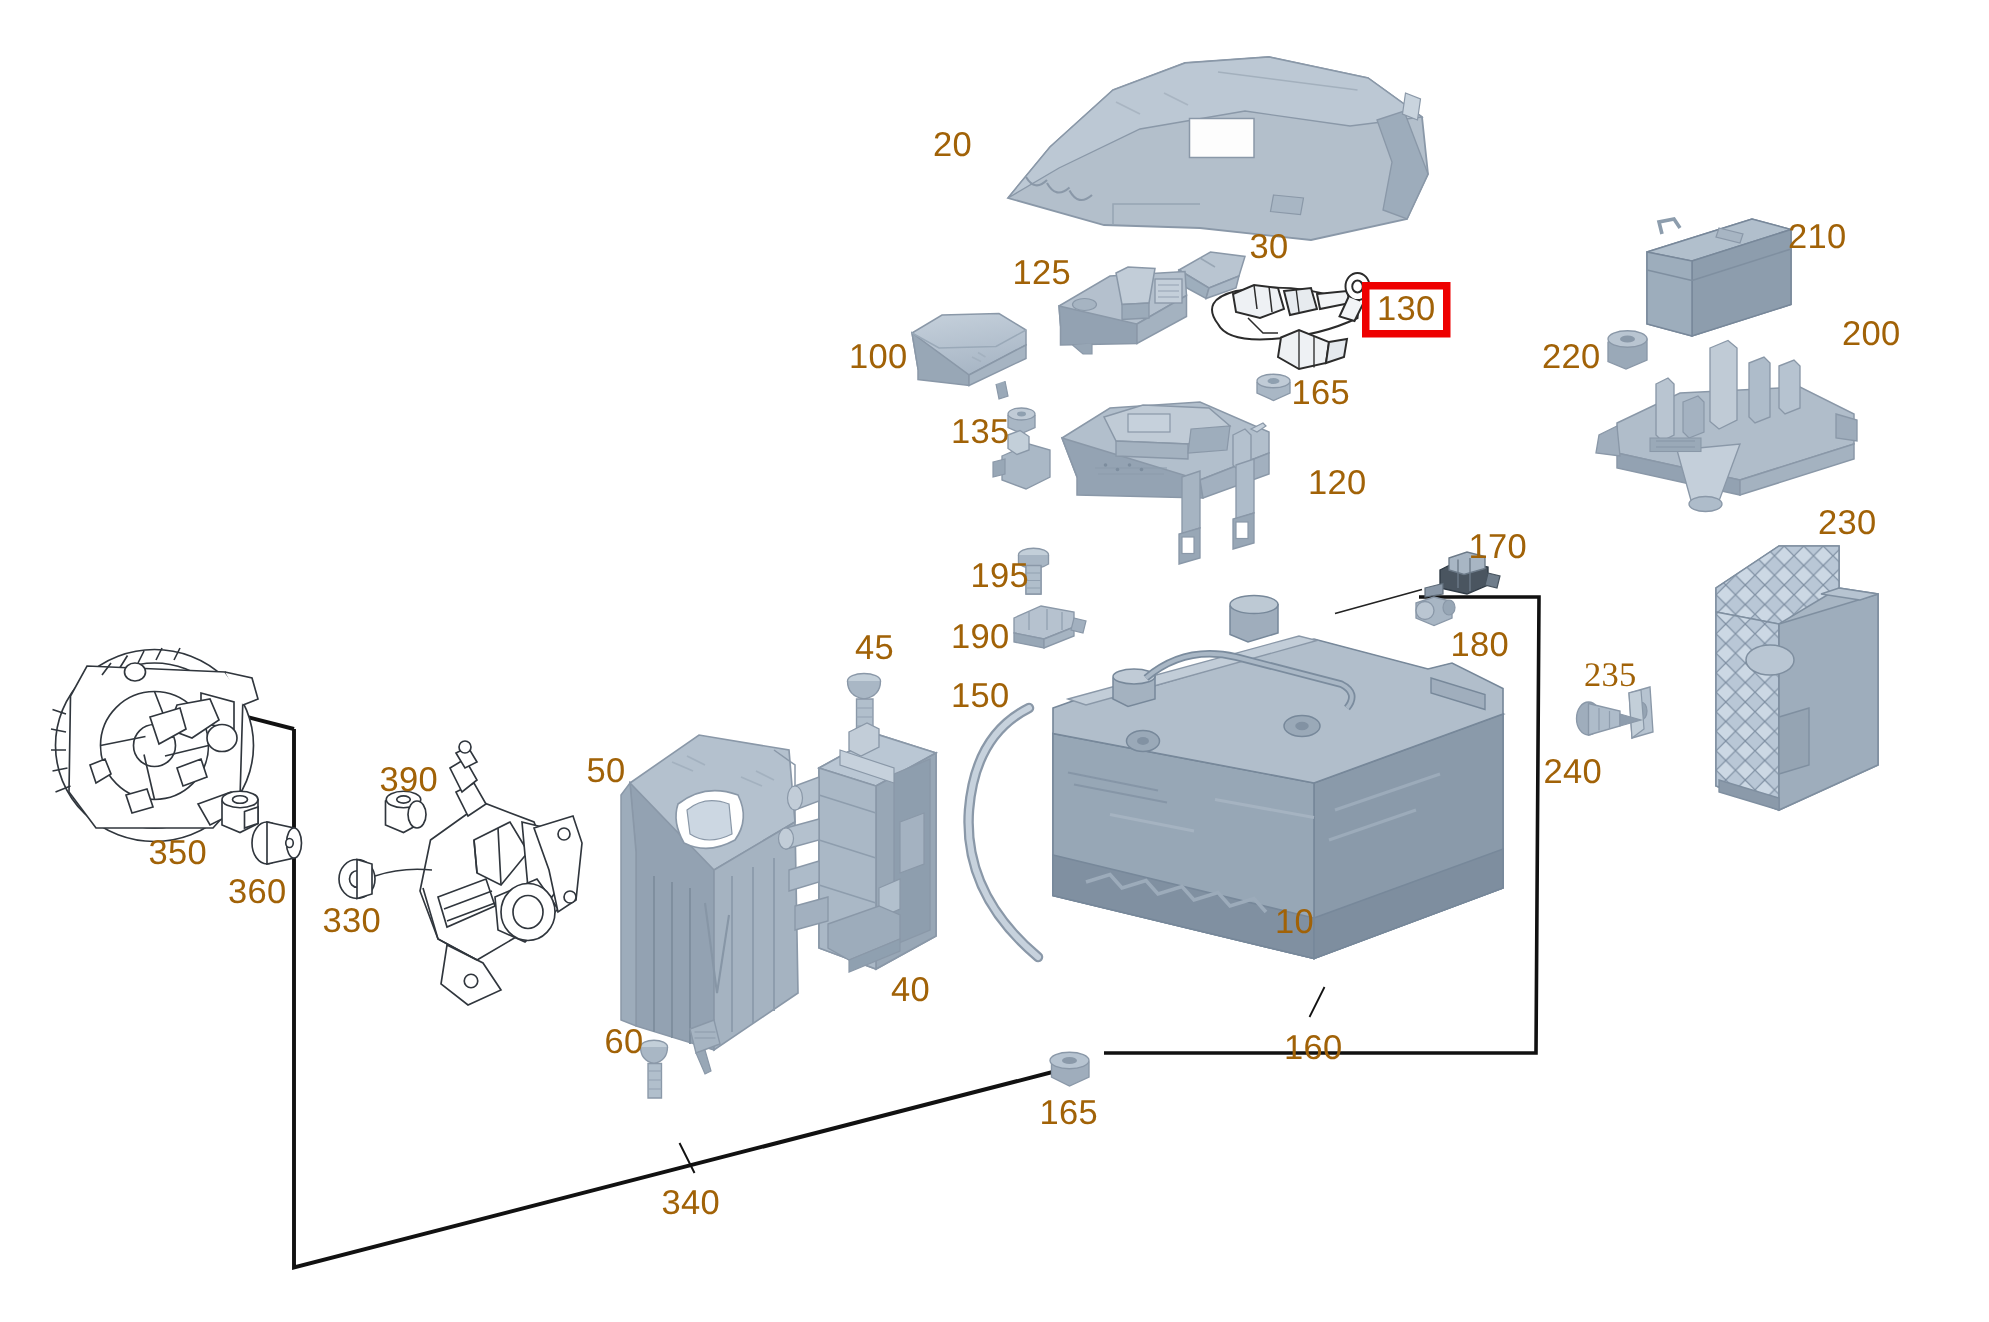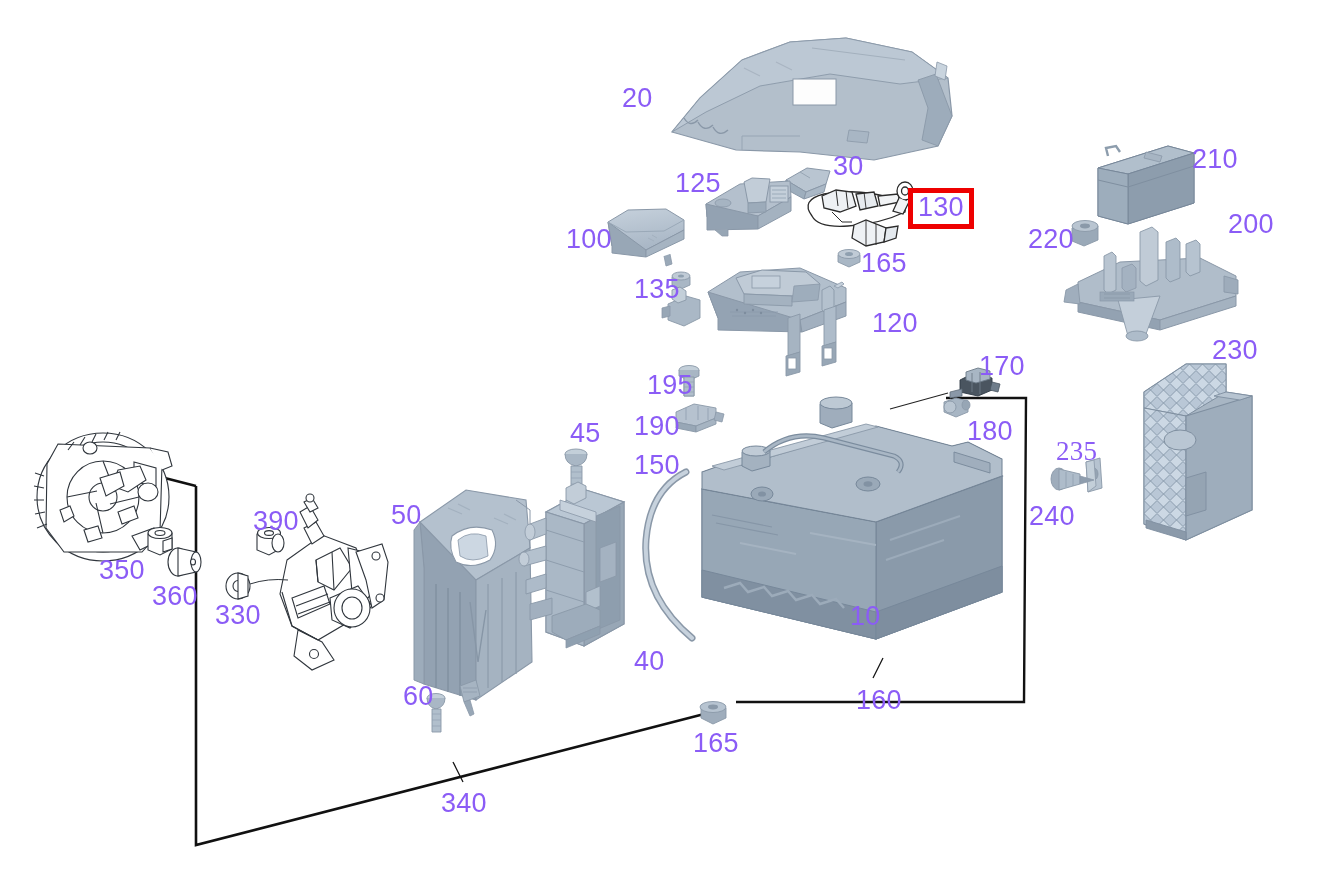--- a/index.html
+++ b/index.html
@@ -1,20 +1,20 @@
 <!DOCTYPE html>
 <html><head>
 <meta charset="utf-8">
 <title>Exploded Parts Diagram</title>
 <style>
   html,body{margin:0;padding:0;background:#ffffff;}
   body{width:1326px;height:881px;overflow:hidden;font-family:"Liberation Sans",sans-serif;}
   #stage{position:relative;width:1326px;height:881px;background:#fff;}
   #svgroot{position:absolute;left:0;top:0;width:1326px;height:881px;}
-  .lbl{position:absolute;font-family:"Liberation Sans",sans-serif;font-size:27px;color:#8b5cf6;
+  .lbl{position:absolute;font-family:"Liberation Sans",sans-serif;font-size:23px;color:#a16207;
        line-height:1;white-space:nowrap;letter-spacing:.2px;}
   .lbl.hi{border:5px solid #ee0000;background:#fff;padding:1px 5px 3px 5px;box-sizing:border-box;}
 </style>
 </head>
 <body>
 
 <div id="stage">
 
 <svg id="svgroot" viewBox="0 0 1326 881" xmlns="http://www.w3.org/2000/svg">
   <defs>
@@ -439,19 +439,19 @@
 <div class="lbl" style="left:570px;top:420px;">45</div>
 <div class="lbl" style="left:1056px;top:438px;font-family:Liberation Serif, serif;">235</div>
 <div class="lbl" style="left:634px;top:452px;">150</div>
 <div class="lbl" style="left:1029px;top:503px;">240</div>
 <div class="lbl" style="left:391px;top:502px;">50</div>
 <div class="lbl" style="left:253px;top:508px;">390</div>
 <div class="lbl" style="left:99px;top:557px;">350</div>
 <div class="lbl" style="left:152px;top:583px;">360</div>
 <div class="lbl" style="left:215px;top:602px;">330</div>
 <div class="lbl" style="left:850px;top:603px;">10</div>
-<div class="lbl" style="left:594px;top:648px;margin-left:40px;">40</div>
+<div class="lbl" style="left:594px;top:648px;">40</div>
 <div class="lbl" style="left:403px;top:683px;">60</div>
 <div class="lbl" style="left:856px;top:687px;">160</div>
 <div class="lbl" style="left:693px;top:730px;">165</div>
 <div class="lbl" style="left:441px;top:790px;">340</div>
 
 </div>
 
 </body></html>

